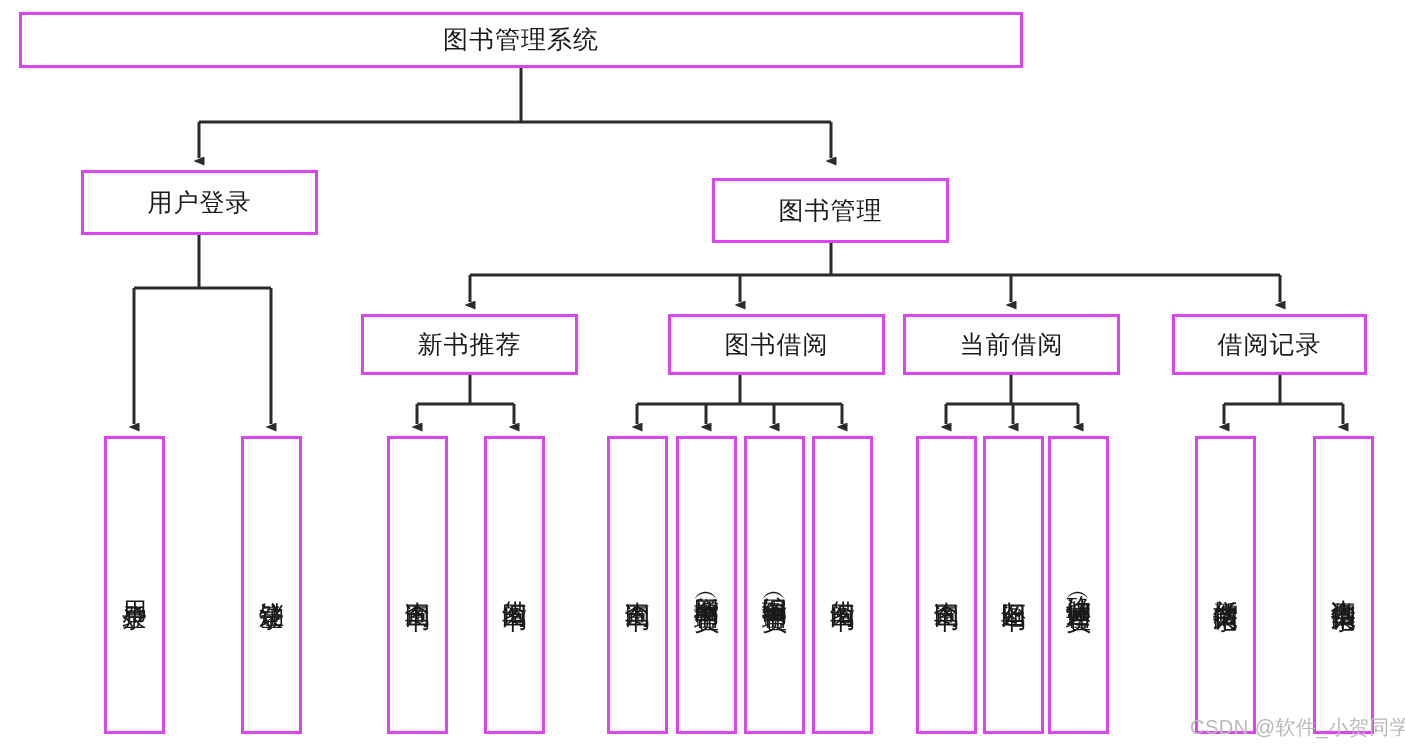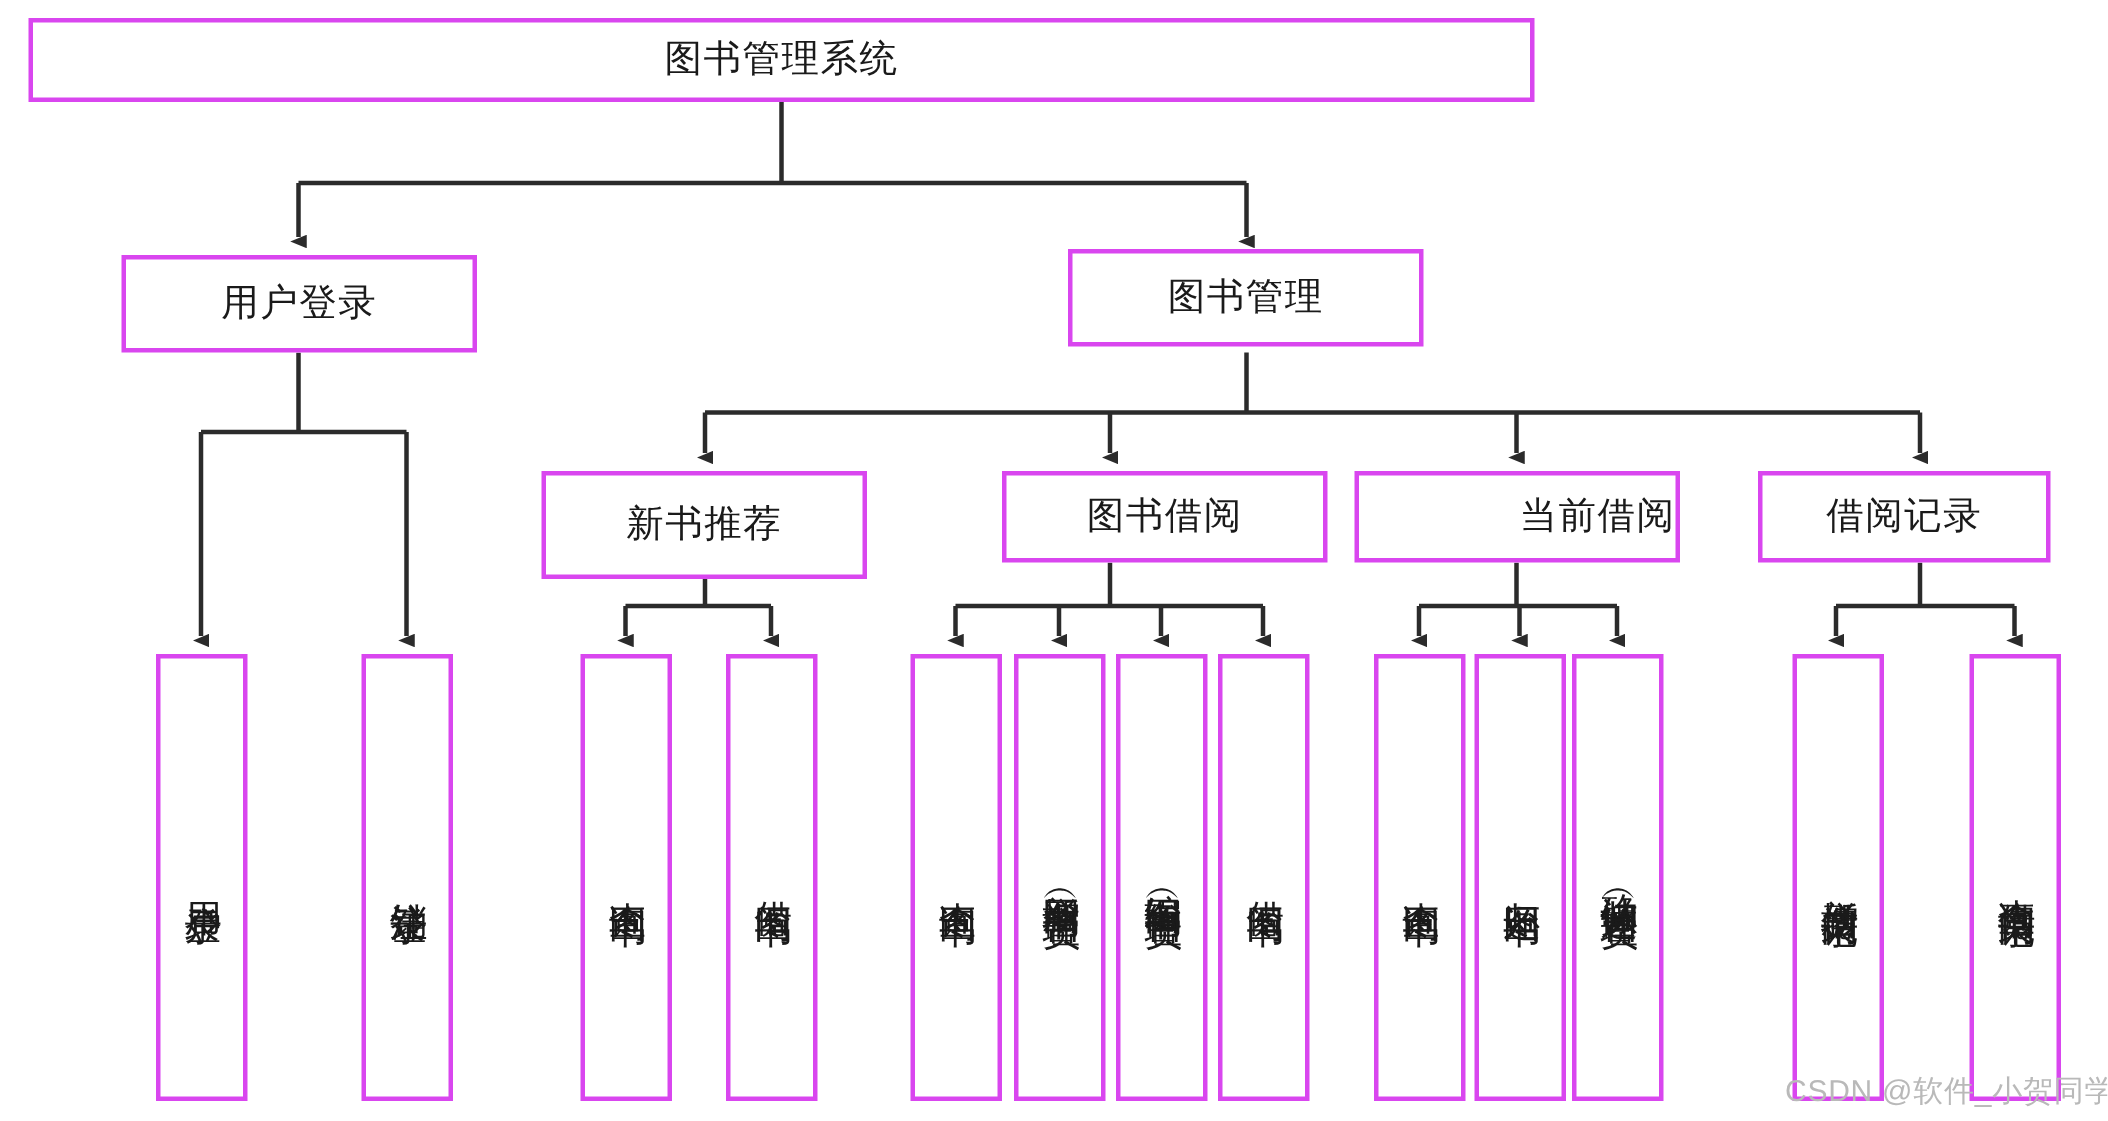--- a/index.html
+++ b/index.html
@@ -122,31 +122,31 @@
     </g>
   </svg>
 
   <div class="node h" style="left:19px; top:12px; width:1004px; height:56px;">
     <span>图书管理系统</span>
   </div>
 
   <div class="node h" style="left:81px; top:170px; width:237px; height:65px;">
     <span>用户登录</span>
   </div>
-  <div class="node h" style="left:712px; top:166px; width:237px; height:65px;">
+  <div class="node h" style="left:712px; top:178px; width:237px; height:65px;">
     <span>图书管理</span>
   </div>
 
-  <div class="node h" style="left:361px; top:314px; width:217px; height:72px;">
+  <div class="node h" style="left:361px; top:314px; width:217px; height:61px;">
     <span>新书推荐</span>
   </div>
   <div class="node h" style="left:668px; top:314px; width:217px; height:61px;">
     <span>图书借阅</span>
   </div>
-  <div class="node h" style="left:903px; top:314px; width:217px; height:61px;justify-content:flex-end;">
+  <div class="node h" style="left:903px; top:314px; width:217px; height:61px;">
     <span>当前借阅</span>
   </div>
   <div class="node h" style="left:1172px; top:314px; width:195px; height:61px;">
     <span>借阅记录</span>
   </div>
 
   <div class="node v" style="left:104px; top:436px; width:61px; height:298px;">
     <span class="vtext">用户登录</span>
   </div>
   <div class="node v" style="left:241px; top:436px; width:61px; height:298px;">

